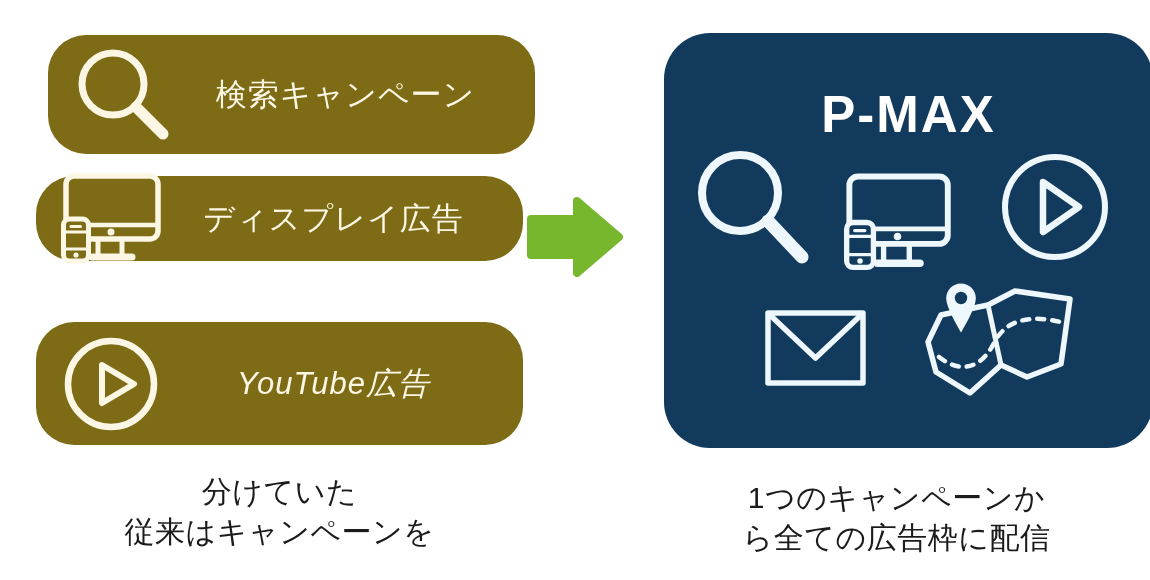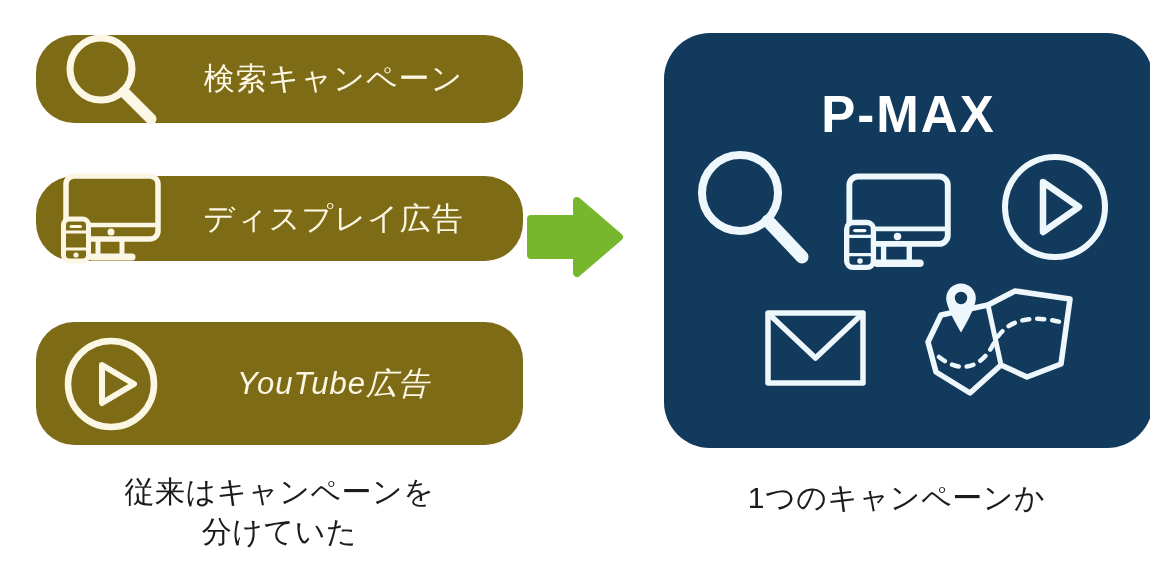--- a/index.html
+++ b/index.html
@@ -11,21 +11,21 @@
   .on-olive { --ink:#fcf7e4; --bg:#7e6b16; }
   .on-navy  { --ink:#eef7fb; --bg:#113a5c; }
   svg .stroke { stroke:var(--ink); fill:none; stroke-linecap:round; stroke-linejoin:round; }
   svg .fill   { fill:var(--ink); }
   svg .bgfill { fill:var(--bg); stroke:var(--ink); stroke-linecap:round; stroke-linejoin:round; }
 
   .pill {
     position:absolute; left:36px; width:487px; border-radius:38px;
     background:#7e6b16; display:flex; align-items:center;
   }
-  #pill-1 { top:35px;  height:88px; }
+  #pill-1 { top:35px;  height:119px;margin-left:12px; }
   #pill-2 { top:176px; height:85px; }
   #pill-3 { top:322px; height:123px;font-style:italic; }
   .icon-slot { flex:0 0 150px; display:flex; align-items:center; justify-content:center; }
   .pill-label {
     flex:1; text-align:center; padding-right:42px;
     color:#fcf7e4; font-size:31px; letter-spacing:1px; white-space:nowrap;
   }
 
   .arrow-wrap { position:absolute; left:527px; top:191px; width:96px; height:92px; }
 
@@ -146,21 +146,22 @@
         <path class="stroke" d="M4 62 L17 35 L64 25 L91 11 L146 19 L137 84 L103 97 L77 85 L46 113 L12 92 Z" stroke-width="5.5"></path>
         <line class="stroke" x1="64" y1="25" x2="77" y2="85" stroke-width="5"></line>
         <path class="stroke" d="M15 77 C 38 95, 58 87, 70 63 C 82 39, 108 34, 140 43" stroke-width="4.5" stroke-dasharray="7 8"></path>
         <path class="fill" d="M37 3.5 C45.2 3.5 51.8 10.1 51.8 18.3 C51.8 28.5 37 52.5 37 52.5 C37 52.5 22.2 28.5 22.2 18.3 C22.2 10.1 28.8 3.5 37 3.5 Z"></path>
         <circle cx="37" cy="18" r="6.2" fill="#113a5c"></circle>
       </svg>
     </span>
   </div>
 
   <div class="caption caption-left">
+    <div>分けていた</div>
     <div>従来はキャンペーンを</div>
-    <div>分けていた</div>
   </div>
 
   <div class="caption caption-right">
     <div>1つのキャンペーンか</div>
+    <div>ら全ての広告枠に配信</div>
   </div>
 
 </div>
 
 </body></html>

